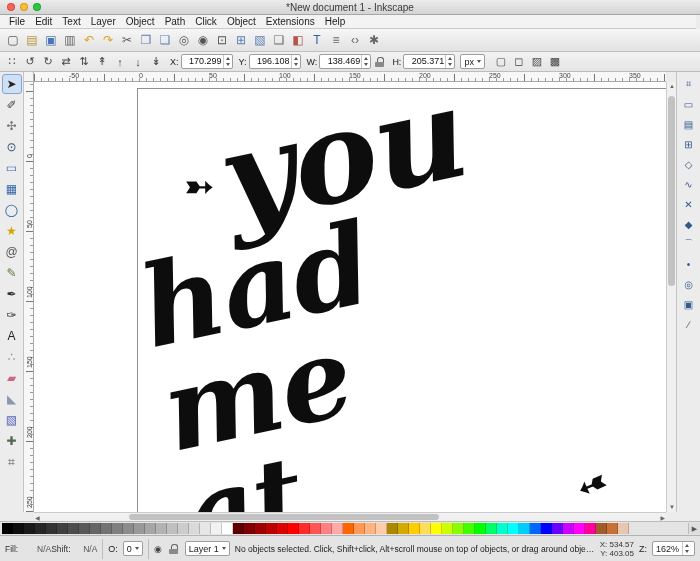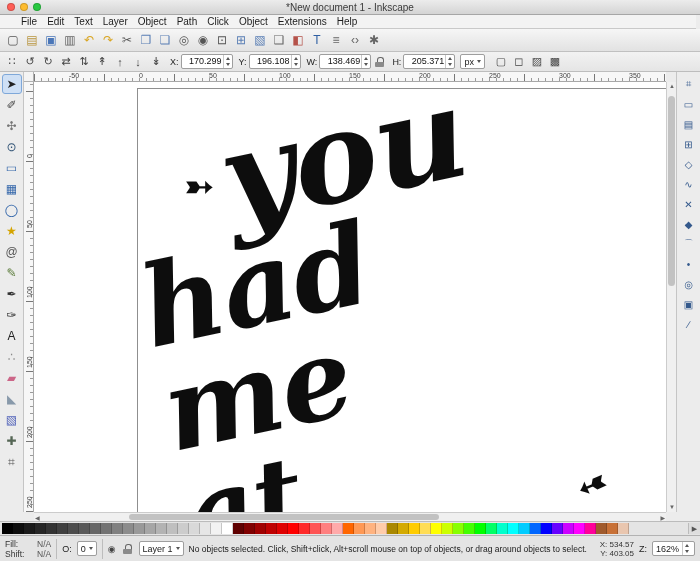--- a/index.html
+++ b/index.html
@@ -8,21 +8,21 @@
 
   .abs { position:absolute; }
 
   
   #titlebar { top:0; left:0; right:0; height:15px; background:linear-gradient(#ececec,#d4d4d4); border-bottom:1px solid #a6a6a6; display:flex; align-items:center; }
   .traffic { display:flex; gap:5px; padding-left:7px; z-index:2; }
   .traffic span { width:8px; height:8px; border-radius:50%; display:block; border:1px solid rgba(0,0,0,0.18); }
   #title-text { position:absolute; left:0; right:0; text-align:center; font-size:10px; color:#3a3a3a; }
 
   
-  #menubar { top:15px; left:0; right:4px; height:14px; background:#f3f3f3; border-bottom:1px solid #c9c9c9; display:flex; align-items:center; padding-left:16px; }
+  #menubar { top:15px; left:0; right:4px; height:14px; background:#f3f3f3; border-bottom:1px solid #c9c9c9; display:flex; align-items:center; padding-left:4px; }
   .menu-item { font-size:10px; padding:0 5px; color:#1c1c1c; white-space:nowrap; }
 
   
   #cmdbar { top:29px; left:0; right:0; height:23px; background:linear-gradient(#f6f6f6,#e2e2e2); border-bottom:1px solid #c0c0c0; display:flex; align-items:center; gap:1px; padding:0 4px; }
   .cmd-btn { width:18px; height:18px; flex:0 0 18px; display:flex; align-items:center; justify-content:center; font-size:12px; border-radius:3px; }
 
   
   #toolctrl { top:52px; left:0; right:0; height:20px; background:linear-gradient(#f2f2f2,#e5e5e5); border-bottom:1px solid #bdbdbd; display:flex; align-items:center; gap:2px; padding:0 4px; }
   .tc-btn { width:16px; height:16px; flex:0 0 16px; display:flex; align-items:center; justify-content:center; font-size:11px; color:#444; border-radius:2px; }
   .tc-group { display:flex; align-items:center; gap:2px; }
@@ -78,21 +78,21 @@
   .scroll-arrow { position:absolute; font-size:6px; color:#666; line-height:9px; }
 
   
   #palette { top:521px; left:0; right:0; height:14px; background:#e4e4e4; border-top:1px solid #bbbbbb; display:flex; align-items:stretch; padding:1px 0 1px 2px; overflow:hidden; }
   #swatches { display:flex; align-items:stretch; overflow:hidden; flex:1; }
   .swatch { flex:0 0 11px; width:11px; border-right:1px solid rgba(0,0,0,0.18); }
   .palette-arrow { flex:0 0 12px; display:flex; align-items:center; justify-content:center; font-size:7px; color:#555; background:#dedede; border-left:1px solid #bbb; }
 
   
   #statusbar { top:535px; left:0; right:0; height:26px; background:#e4e4e4; border-top:1px solid #b2b2b2; display:flex; align-items:center; gap:5px; padding:0 5px; }
-  .fs-block { display:flex; flex-direction:column; justify-content:flex-end; line-height:10px; }
+  .fs-block { display:flex; flex-direction:row; justify-content:flex-end; line-height:10px; }
   .fs-row { display:flex; gap:4px; font-size:8.5px; }
   .fs-label { width:28px; color:#333; }
   .fs-value { color:#555; }
   .sep { width:1px; height:20px; background:#bdbdbd; flex:0 0 1px; }
   .obox, .layerbox, .zoombox { display:flex; align-items:center; background:#fff; border:1px solid #9e9e9e; border-radius:2px; height:15px; padding:0 3px; gap:3px; font-size:9px; }
   .eye { font-size:9px; color:#444; }
   .msg { flex:1; font-size:8.5px; color:#1a1a1a; white-space:nowrap; overflow:hidden; text-overflow:ellipsis; }
   .coords { display:flex; flex-direction:column; line-height:9px; font-size:8px; text-align:right; color:#333; }
   .zlabel { font-size:9px; }
 </style>

